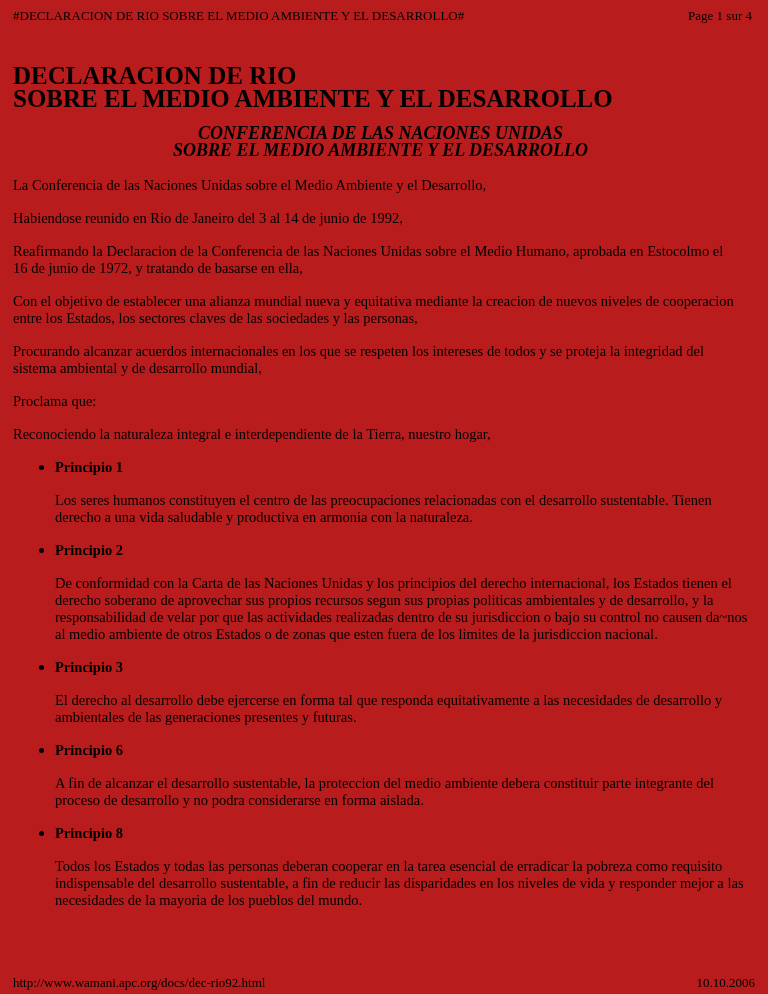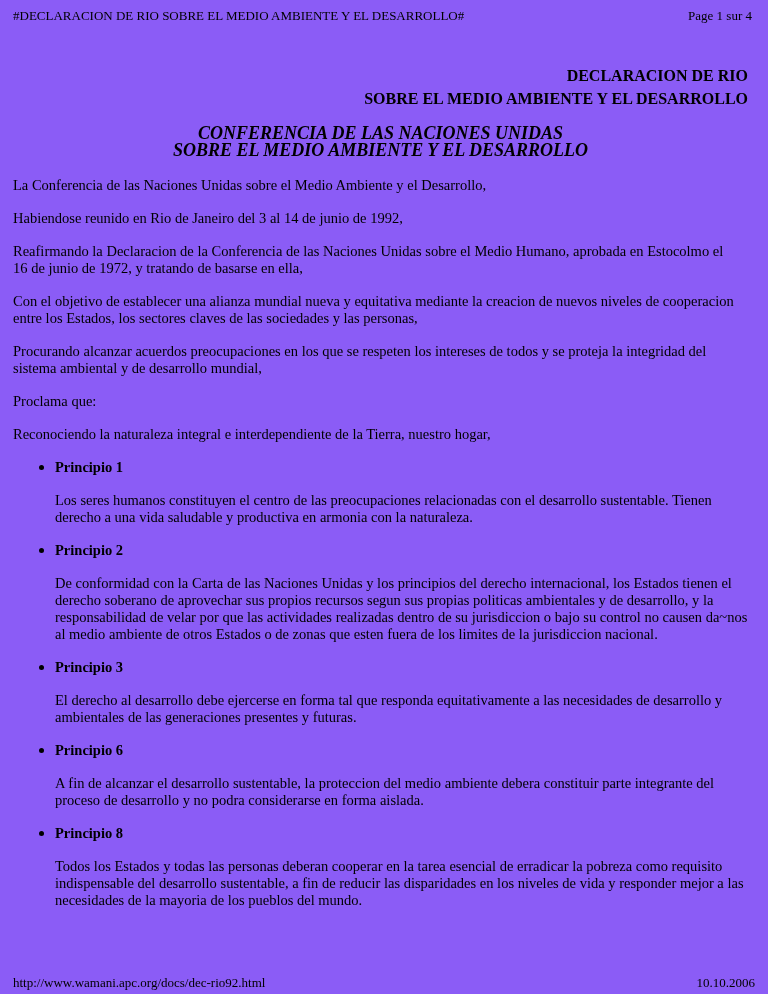--- a/index.html
+++ b/index.html
@@ -8,38 +8,38 @@
     height: 994px;
     background: #ffffff;
     color: #000000;
     font-family: "Liberation Serif", serif;
   }
   .page {
     position: relative;
     width: 768px;
     height: 994px;
     overflow: hidden;
-    background: #8b5cf6;
+    background: #b91c1c;
   }
   .running-header {
     display: flex;
     justify-content: space-between;
     align-items: baseline;
     padding: 8px 16px 0 13px;
     font-size: 13px;
     line-height: 15px;
   }
   .content {
     padding: 0 20px 0 13px;
     font-size: 14.5px;
     line-height: 17px;
   }
   .title {
-    text-align: right;
-    font-size: 16px;
+    text-align: left;
+    font-size: 25px;
     line-height: 23px;
     font-weight: bold;
     margin: 41px 0 8px 0;
   }
   .subtitle {
     text-align: center;
     font-size: 18px;
     line-height: 17px;
     font-weight: bold;
     font-style: italic;
@@ -98,21 +98,21 @@
 
     <h2 class="subtitle">
       <span>CONFERENCIA DE LAS NACIONES UNIDAS</span><br>
       <span>SOBRE EL MEDIO AMBIENTE Y EL DESARROLLO</span>
     </h2>
 
     <p class="para">La Conferencia de las Naciones Unidas sobre el Medio Ambiente y el Desarrollo,</p>
     <p class="para">Habiendose reunido en Rio de Janeiro del 3 al 14 de junio de 1992,</p>
     <p class="para">Reafirmando la Declaracion de la Conferencia de las Naciones Unidas sobre el Medio Humano, aprobada en Estocolmo el 16 de junio de 1972, y tratando de basarse en ella,</p>
     <p class="para">Con el objetivo de establecer una alianza mundial nueva y equitativa mediante la creacion de nuevos niveles de cooperacion entre los Estados, los sectores claves de las sociedades y las personas,</p>
-    <p class="para">Procurando alcanzar acuerdos preocupaciones en los que se respeten los intereses de todos y se proteja la integridad del sistema ambiental y de desarrollo mundial,</p>
+    <p class="para">Procurando alcanzar acuerdos internacionales en los que se respeten los intereses de todos y se proteja la integridad del sistema ambiental y de desarrollo mundial,</p>
     <p class="para">Proclama que:</p>
     <p class="para">Reconociendo la naturaleza integral e interdependiente de la Tierra, nuestro hogar,</p>
 
     <ul class="principles">
       <li>
         <div class="pr-label">
           <span class="bullet"></span>
           <span>Principio 1</span>
         </div>
         <p class="pr-text">Los seres humanos constituyen el centro de las preocupaciones relacionadas con el desarrollo sustentable. Tienen derecho a una vida saludable y productiva en armonia con la naturaleza.</p>

